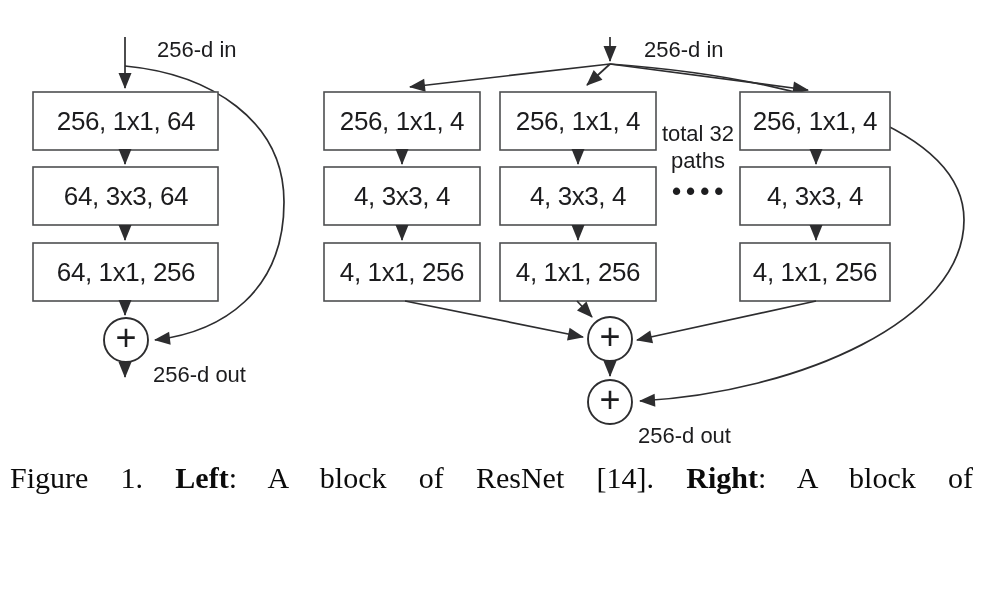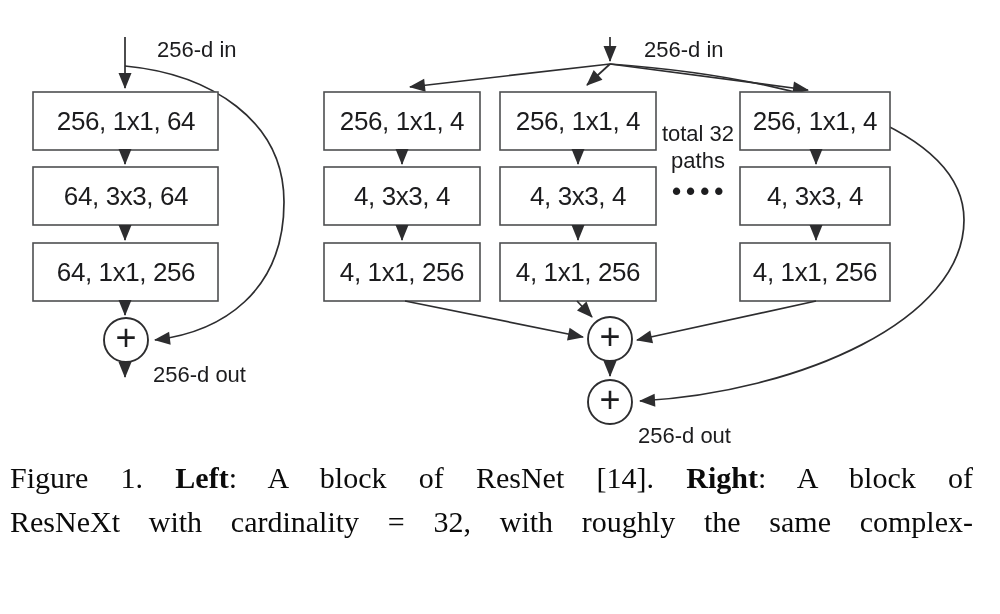--- a/index.html
+++ b/index.html
@@ -148,16 +148,15 @@
     <text class="box-label" x="578" y="205">4, 3x3, 4</text>
     <text class="box-label" x="578" y="281">4, 1x1, 256</text>
 
     <text class="box-label" x="815" y="130">256, 1x1, 4</text>
     <text class="box-label" x="815" y="205">4, 3x3, 4</text>
     <text class="box-label" x="815" y="281">4, 1x1, 256</text>
   </svg>
 
   <div class="caption">
     <div class="cap-line"><span>Figure 1. </span><b>Left</b><span>: A block of ResNet [14]. </span><b>Right</b><span>: A block of</span></div>
-    <div class="cap-line">ResNeXt with cardinality = 32, with roughly the same complex-</div>
   </div>
 
 </div>
 
 </body></html>

